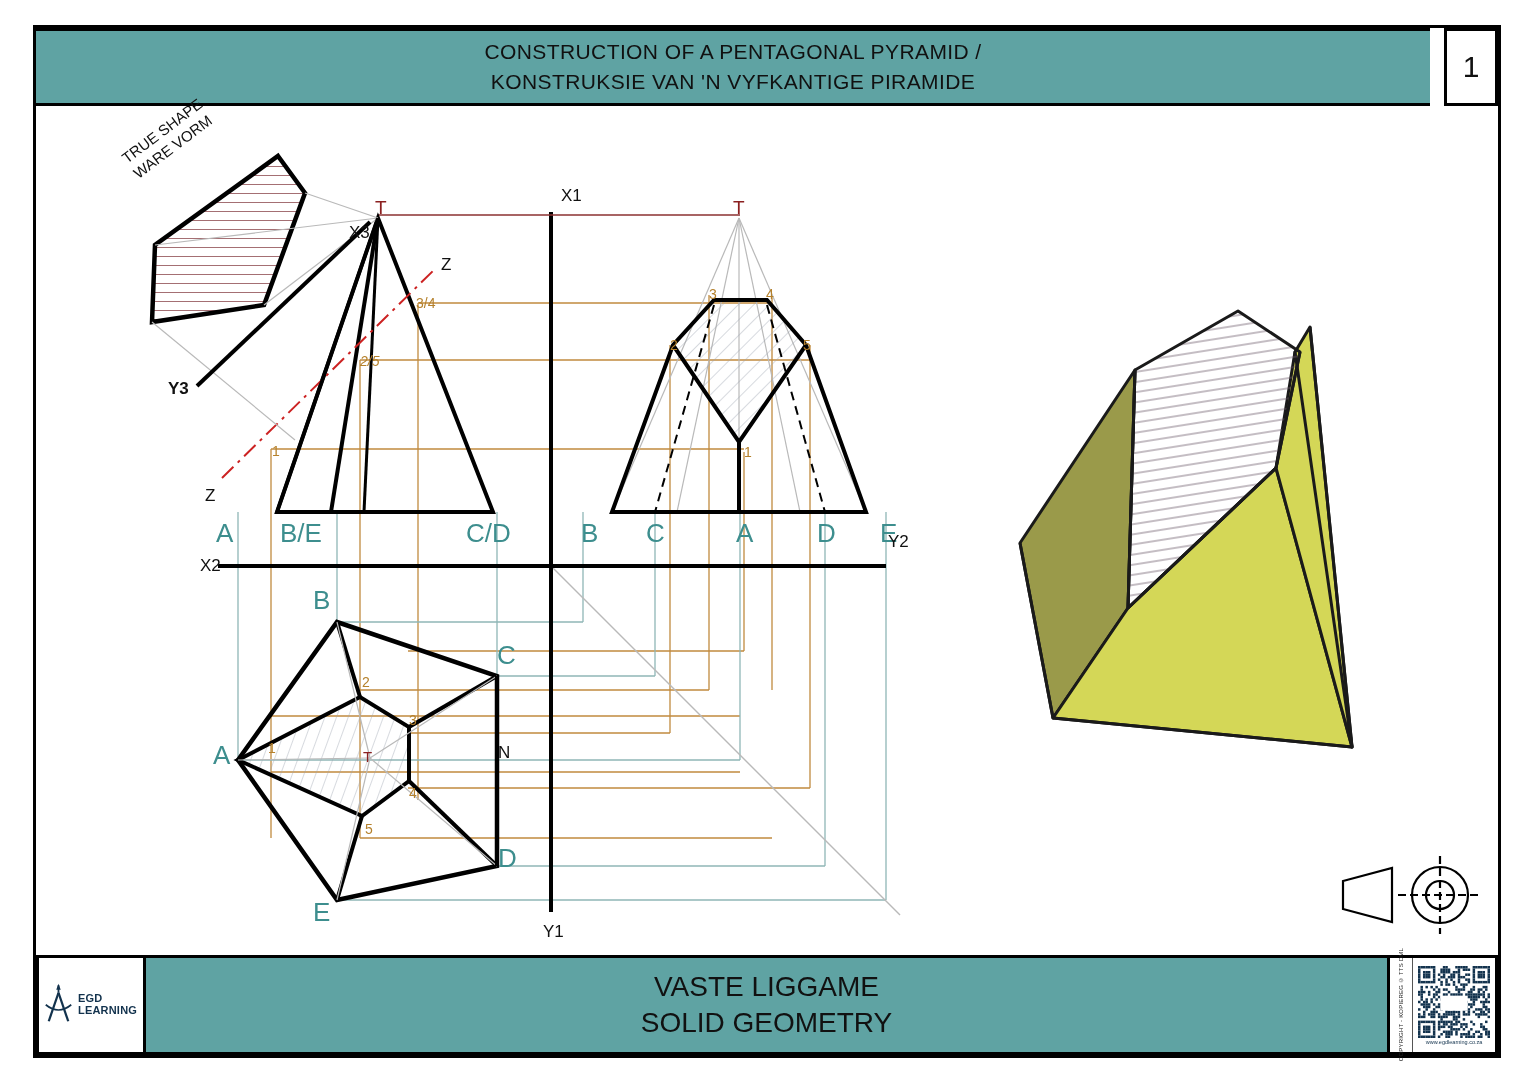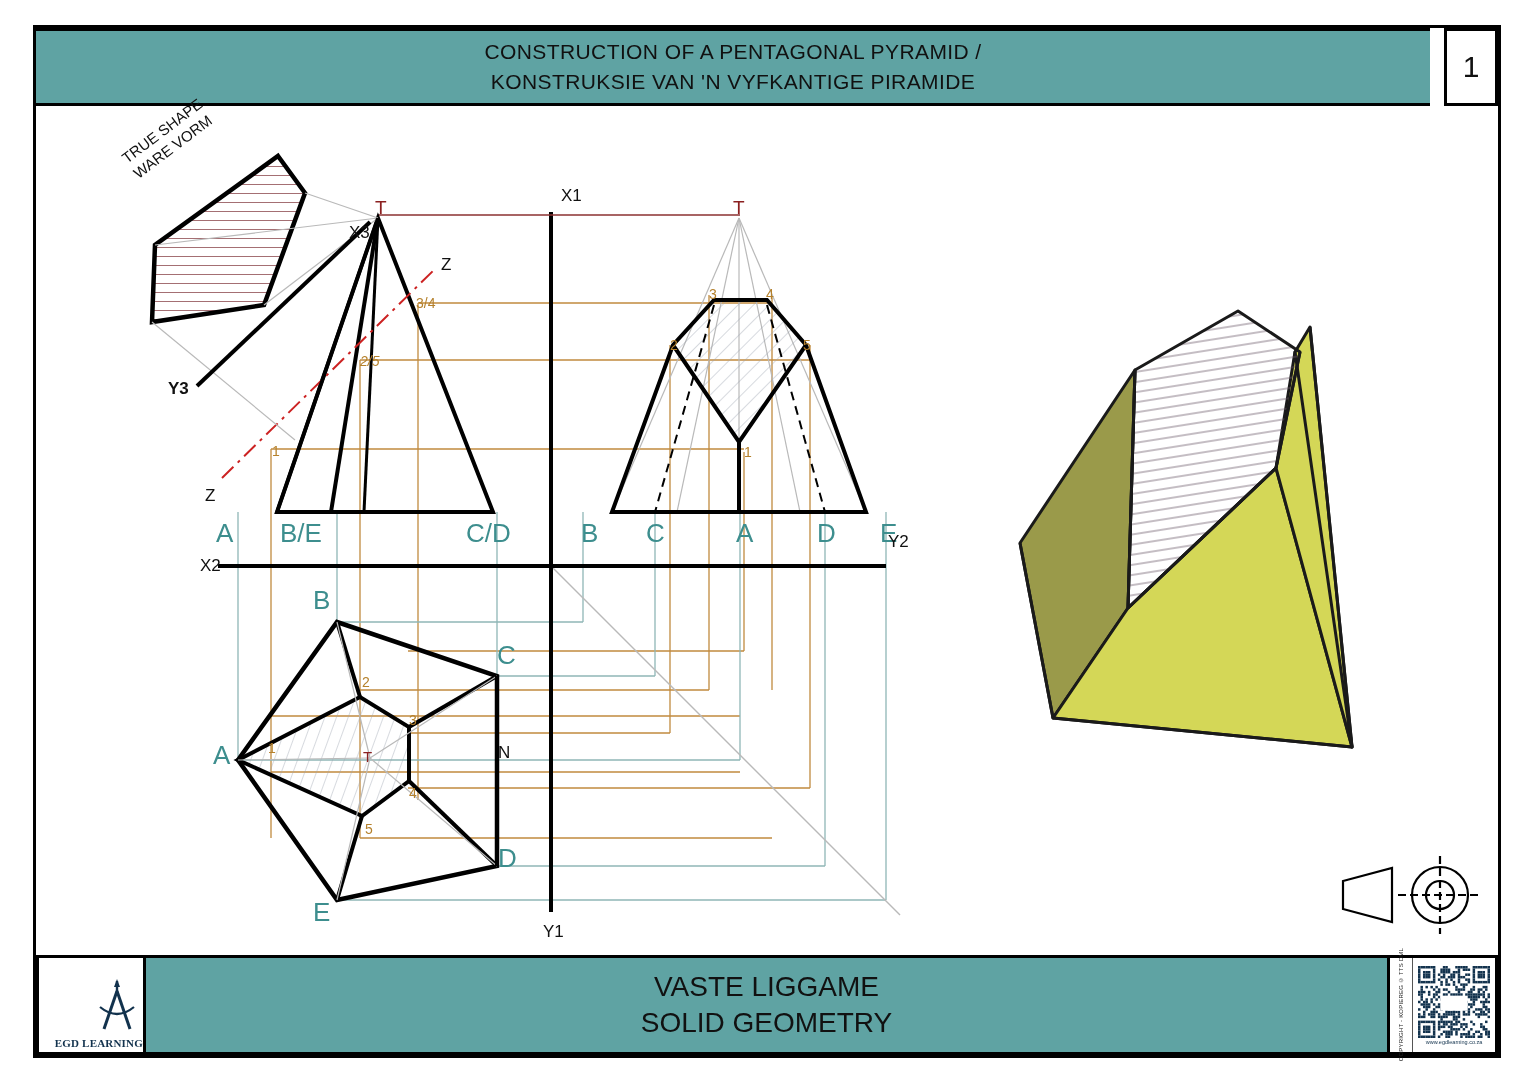--- a/index.html
+++ b/index.html
@@ -14,21 +14,21 @@
             border-top:3px solid #000;border-bottom:3px solid #000;box-sizing:border-box;
             display:flex;flex-direction:column;align-items:center;justify-content:center;}
   .hdr-line{font-size:21px;letter-spacing:.4px;color:#111;line-height:30px;white-space:nowrap;}
   .pagebox{position:absolute;left:1444px;top:28px;width:54px;height:78px;background:#fff;
            border:3px solid #000;box-sizing:border-box;display:flex;align-items:center;justify-content:center;}
   .pagebox span{font-size:30px;color:#111;}
 
   
   .foot{position:absolute;left:36px;top:955px;width:1462px;height:100px;display:flex;}
   .foot-logo{width:110px;height:100px;background:#fff;border:3px solid #000;box-sizing:border-box;
-             display:flex;flex-direction:column;align-items:flex-end;justify-content:flex-end;padding-bottom:3px;font-family:Liberation Serif, serif;}
+             display:flex;flex-direction:row;align-items:center;justify-content:flex-end;padding-bottom:3px;}
   .foot-logo .lbl{font-size:11px;font-weight:bold;color:#12324d;letter-spacing:.2px;}
   .foot-main{flex:1;background:#5fa3a3;border:3px solid #000;border-left:none;box-sizing:border-box;
              display:flex;flex-direction:column;align-items:center;justify-content:center;}
   .foot-main .t1{font-size:28px;color:#111;line-height:36px;}
   .foot-qr{width:108px;height:100px;background:#fff;border:3px solid #000;border-left:none;box-sizing:border-box;
            display:flex;align-items:stretch;}
   .qr-copy{width:22px;display:flex;align-items:center;justify-content:center;border-right:1px solid #555;}
   .qr-copy span{writing-mode:vertical-rl;transform:rotate(180deg);font-size:6px;color:#222;white-space:nowrap;letter-spacing:.2px;}
   .qr-holder{flex:1;display:flex;flex-direction:column;align-items:center;justify-content:center;padding:2px;}
   .qr-url{font-size:5.5px;color:#12324d;margin-top:1px;}

